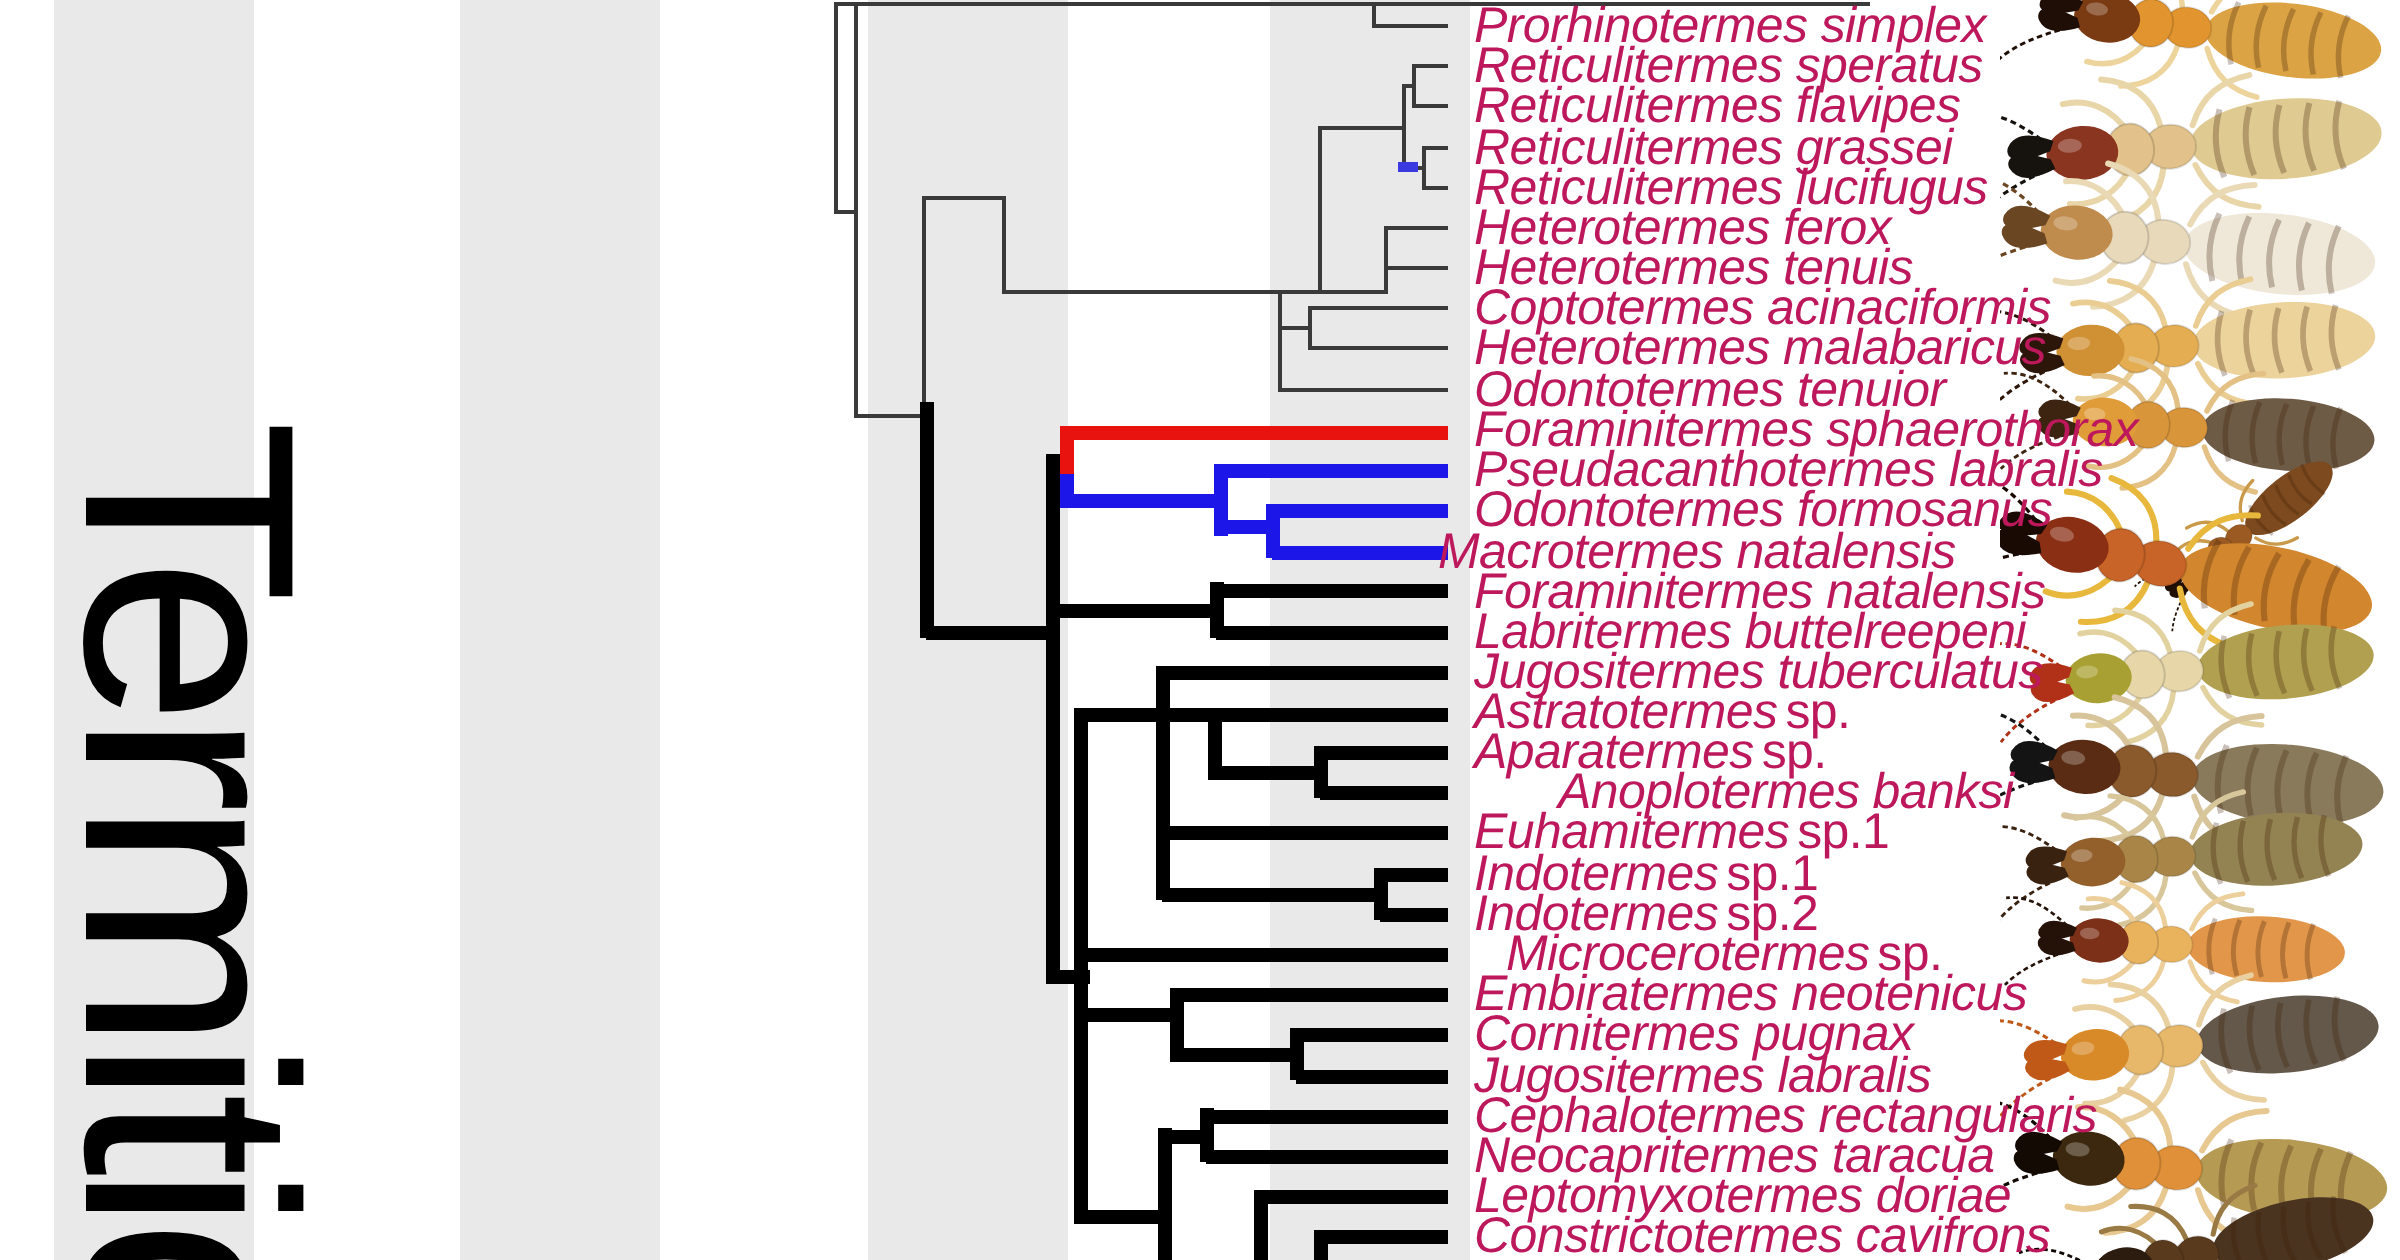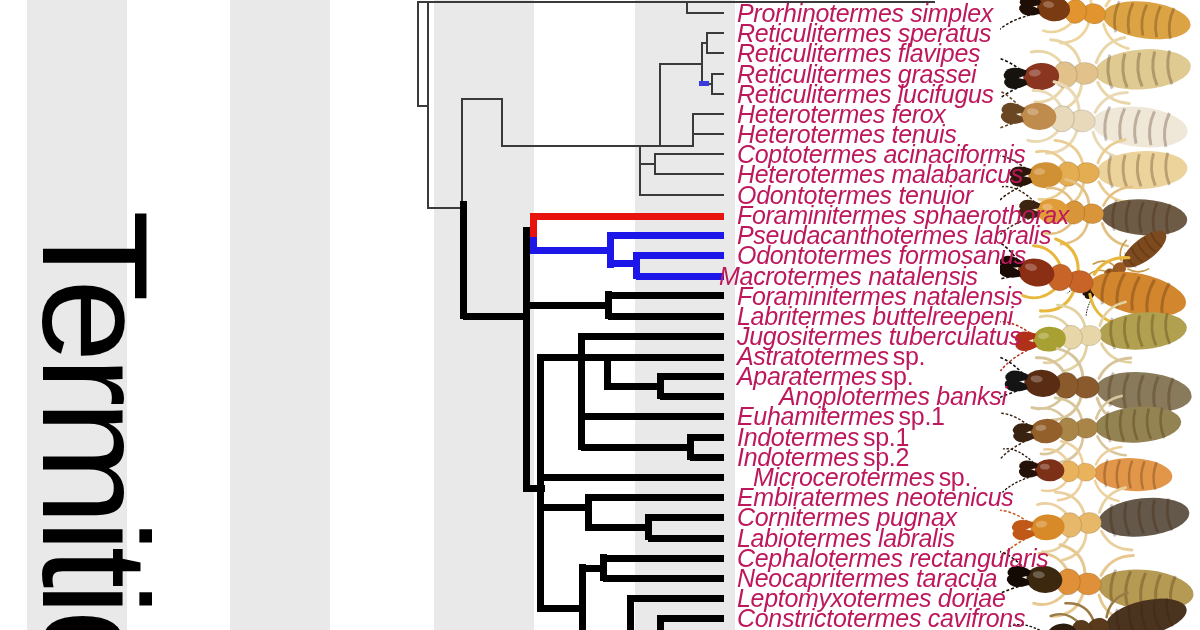--- a/index.html
+++ b/index.html
@@ -149,21 +149,21 @@
       <div class="species-label" style="left: 737px; top: 325px;"><span class="it">Jugositermes tuberculatus</span></div>
       <div class="species-label" style="left: 737px; top: 345px;"><span class="it">Astratotermes</span><span class="ro">sp.</span></div>
       <div class="species-label" style="left: 737px; top: 365px;"><span class="it">Aparatermes</span><span class="ro">sp.</span></div>
       <div class="species-label" style="left: 779px; top: 385px;"><span class="it">Anoplotermes banksi</span></div>
       <div class="species-label" style="left: 737px; top: 405px;"><span class="it">Euhamitermes</span><span class="ro">sp.1</span></div>
       <div class="species-label" style="left: 737px; top: 426px;"><span class="it">Indotermes</span><span class="ro">sp.1</span></div>
       <div class="species-label" style="left: 737px; top: 446px;"><span class="it">Indotermes</span><span class="ro">sp.2</span></div>
       <div class="species-label" style="left: 753px; top: 466px;"><span class="it">Microcerotermes</span><span class="ro">sp.</span></div>
       <div class="species-label" style="left: 737px; top: 486px;"><span class="it">Embiratermes neotenicus</span></div>
       <div class="species-label" style="left: 737px; top: 506px;"><span class="it">Cornitermes pugnax</span></div>
-      <div class="species-label" style="left: 737px; top: 527px;"><span class="it">Labiotermes labralis</span></div>
+      <div class="species-label" style="left: 737px; top: 527px;"><span class="it">Jugositermes labralis</span></div>
       <div class="species-label" style="left: 737px; top: 547px;"><span class="it">Cephalotermes rectangularis</span></div>
       <div class="species-label" style="left: 737px; top: 567px;"><span class="it">Neocapritermes taracua</span></div>
       <div class="species-label" style="left: 737px; top: 587px;"><span class="it">Leptomyxotermes doriae</span></div>
       <div class="species-label" style="left: 737px; top: 607px;"><span class="it">Constrictotermes cavifrons</span></div>
     </div>
 
   <svg id="termite-col" width="200" height="630" viewBox="0 0 200 630">
       <g transform="translate(112,16) rotate(7) scale(0.92)">
         <path d="M-40,-8 C-48,-22 -60,-27 -72,-25" stroke="#ecd49c" stroke-width="3" fill="none" stroke-linecap="round"></path>
         <path d="M-24,-10 C-27,-26 -38,-34 -52,-36" stroke="#ecd49c" stroke-width="3" fill="none" stroke-linecap="round"></path>

